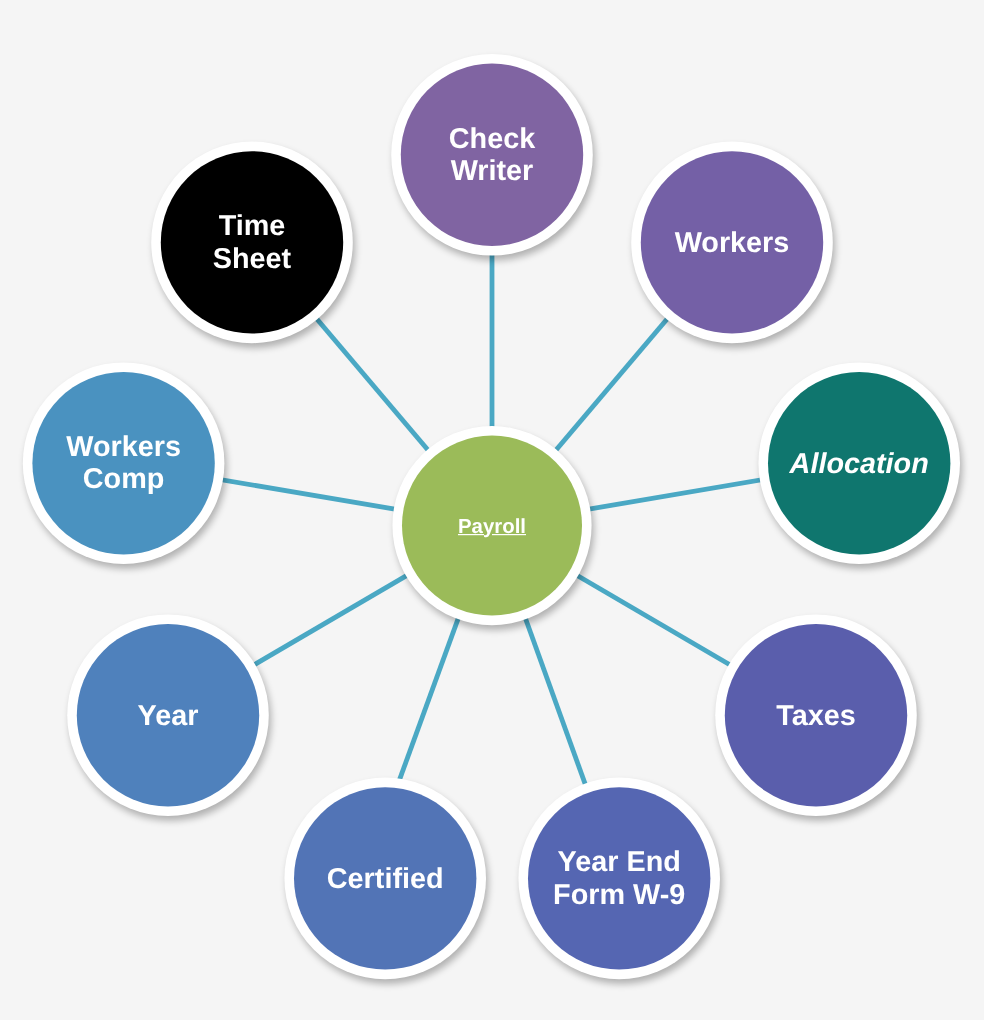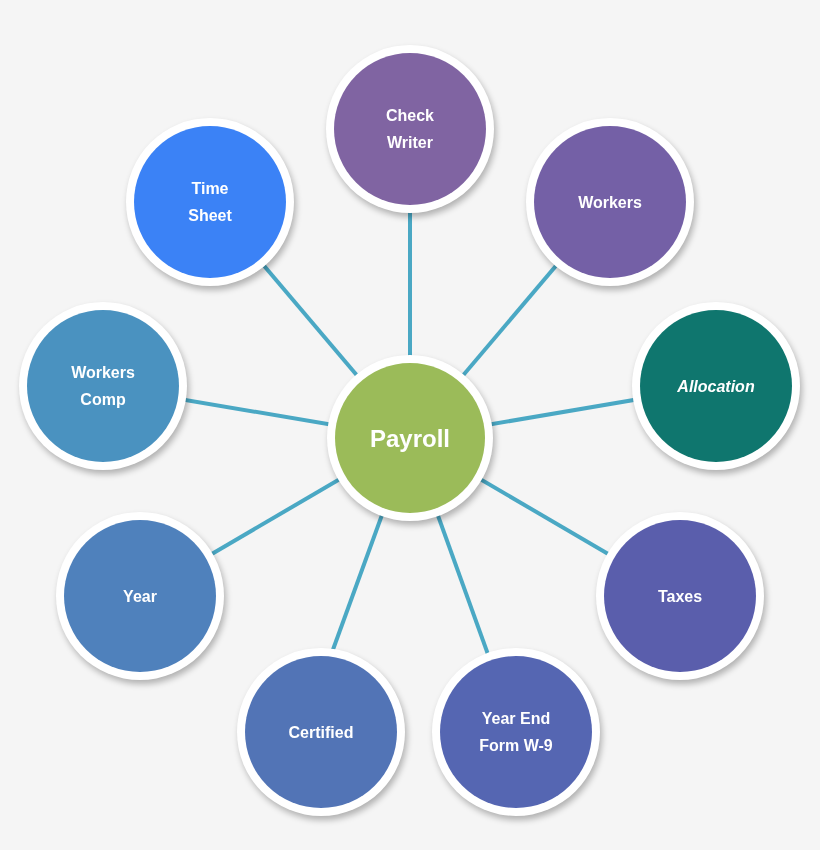--- a/index.html
+++ b/index.html
@@ -24,25 +24,25 @@
   .node .fill {
     position: absolute;
     left: 8px; top: 8px; right: 8px; bottom: 8px;
     border-radius: 50%;
     display: flex; align-items: center; justify-content: center;
     text-align: center;
   }
   .node .label {
     color: #ffffff;
     font-weight: bold;
-    font-size: 16px;
+    font-size: 24px;
     line-height: 27px;
     white-space: pre-line;
   }
-  .node.center .label { font-size: 24px; }
+  .node.center .label { font-size: 17px; text-decoration: underline; }
 </style>
 </head>
 <body>
 
 <svg id="connectors" xmlns="http://www.w3.org/2000/svg" width="820" height="850">
     <line x1="410" y1="438" x2="410" y2="129" stroke="#4aa8c4" stroke-width="4"></line>
     <line x1="410" y1="438" x2="610" y2="202" stroke="#4aa8c4" stroke-width="4"></line>
     <line x1="410" y1="438" x2="716" y2="386" stroke="#4aa8c4" stroke-width="4"></line>
     <line x1="410" y1="438" x2="680" y2="596" stroke="#4aa8c4" stroke-width="4"></line>
     <line x1="410" y1="438" x2="516" y2="732" stroke="#4aa8c4" stroke-width="4"></line>
@@ -95,17 +95,17 @@
       <span class="label">Year</span>
     </div>
 </div>
 <div class="node spoke" style="left: 19px; top: 302px; width: 168px; height: 168px;">
   <div class="fill" style="background: rgb(74, 146, 192);">
       <span class="label">Workers
 Comp</span>
     </div>
 </div>
 <div class="node spoke" style="left: 126px; top: 118px; width: 168px; height: 168px;">
-  <div class="fill" style="background: #3b82f6;">
+  <div class="fill" style="background: #000000;">
       <span class="label">Time
 Sheet</span>
     </div>
 </div>
 
 </body></html>

